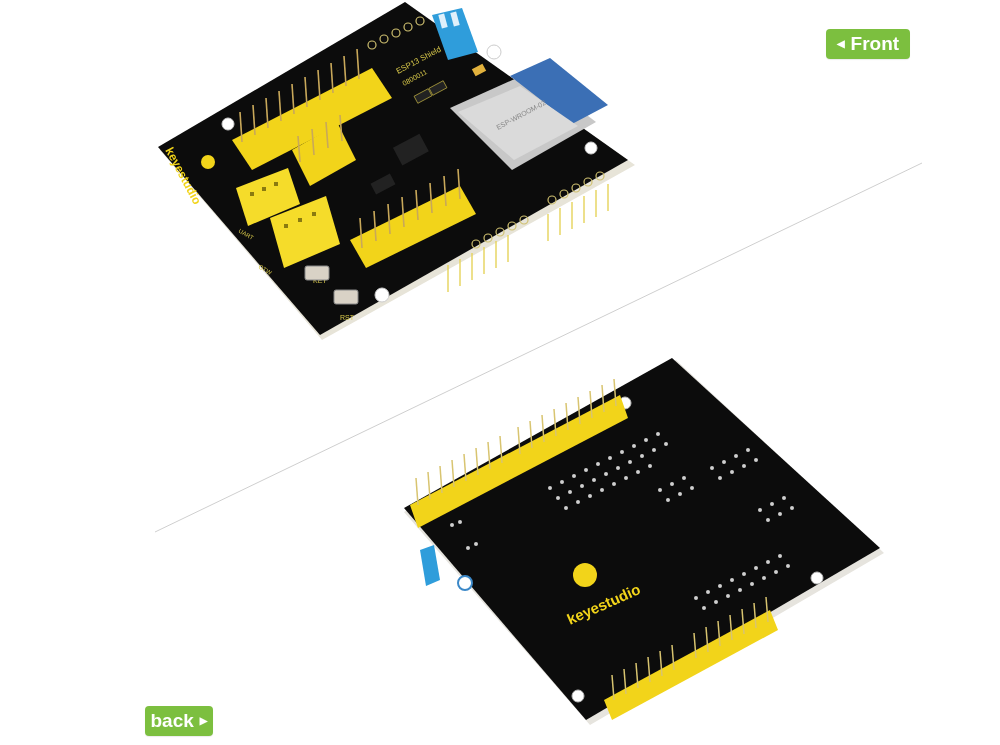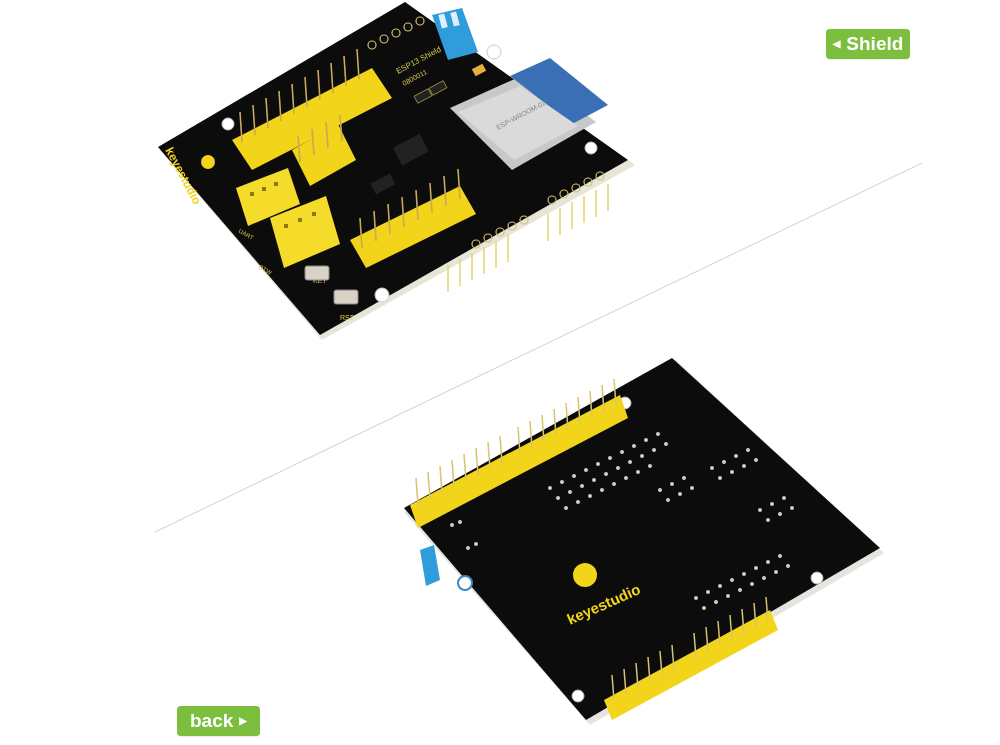--- a/index.html
+++ b/index.html
@@ -1,21 +1,21 @@
 <!DOCTYPE html>
 <html><head>
 <meta charset="utf-8">
 <style>
   html,body{margin:0;padding:0;background:#ffffff;}
   body{width:1000px;height:745px;position:relative;overflow:hidden;font-family:"Liberation Sans",sans-serif;}
   .stage{position:absolute;left:0;top:0;width:1000px;height:745px;}
   .nav-btn{position:absolute;background:#7cbf3f;color:#fff;border-radius:4px;font-weight:bold;font-size:19px;display:flex;align-items:center;justify-content:center;gap:6px;cursor:pointer;box-shadow:0 1px 1px rgba(0,0,0,.08);}
   .nav-btn .tri{font-size:10px;line-height:1;}
   #front-btn{left:826px;top:29px;width:84px;height:30px;}
-  #back-btn{left:145px;top:706px;width:83px;height:30px;margin-left:32px;}
+  #back-btn{left:145px;top:706px;width:68px;height:30px;}
   svg{position:absolute;left:0;top:0;}
 </style>
 </head>
 <body>
 
 <div class="stage">
 
 <svg width="1000" height="745" viewBox="0 0 1000 745">
 
   <line x1="155" y1="532" x2="922" y2="163" stroke="#cfcfcf" stroke-width="1"></line>
@@ -255,21 +255,21 @@
           <circle cx="476" cy="544" r="2"></circle>
     </g>
 
     <circle cx="585" cy="575" r="12" fill="#f2d41a"></circle>
     <text x="570" y="625" font-size="15" font-weight="bold" fill="#f2d41a" transform="rotate(-24 570 625)">keyestudio</text>
   </g>
 </svg>
 
 <div id="front-btn" class="nav-btn">
   <span class="tri">◀</span>
-  <span>Shield</span>
+  <span>Front</span>
 </div>
 
 <div id="back-btn" class="nav-btn">
   <span>back</span>
   <span class="tri">▶</span>
 </div>
 
 </div>
 
 </body></html>

